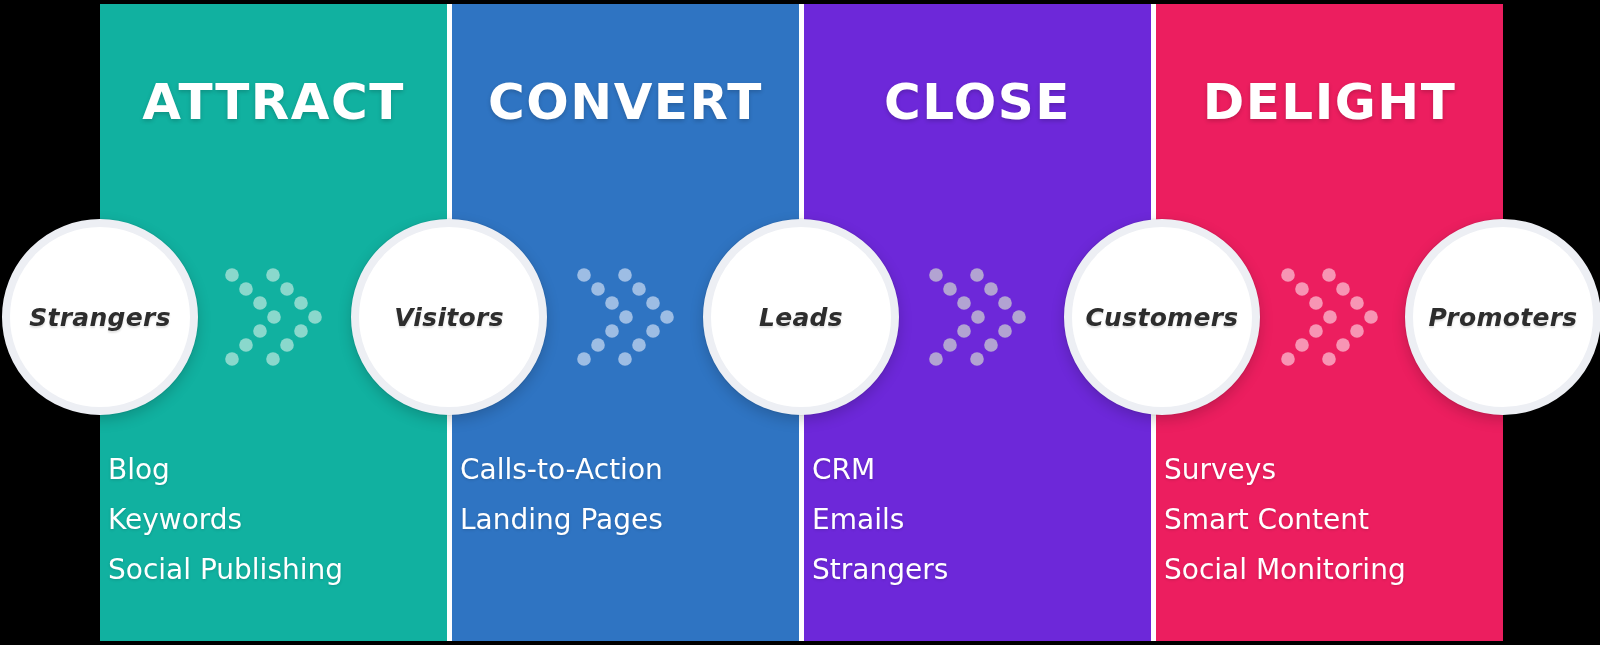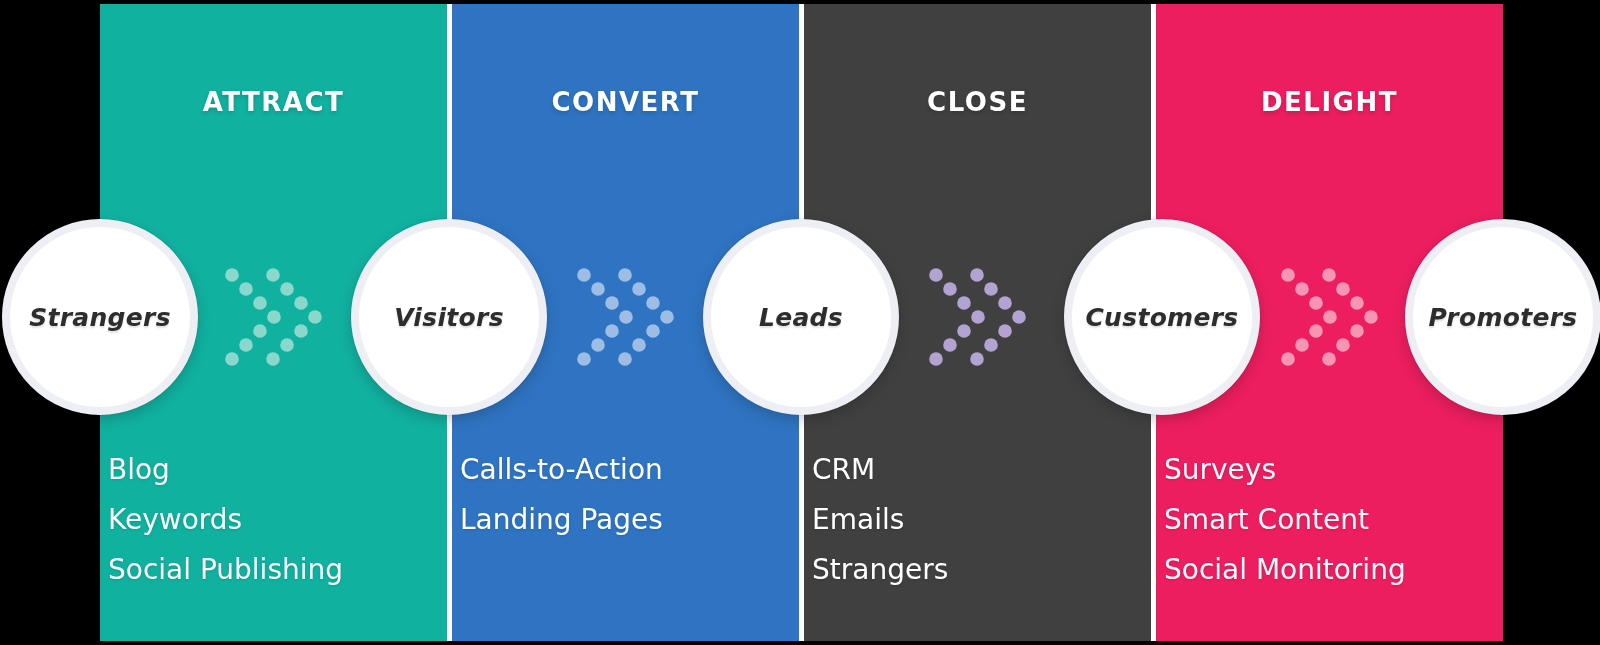--- a/index.html
+++ b/index.html
@@ -28,21 +28,21 @@
     height: 100%;
   }
   .stage-title {
     position: absolute;
     top: 78px;
     left: 0;
     width: 100%;
     margin: 0;
     text-align: center;
     color: #ffffff;
-    font-size: 26px;
+    font-size: 50px;
     line-height: 41px;
     font-weight: bold;
     letter-spacing: 1.5px;
     text-shadow: 0 2px 4px rgba(0,0,0,0.18);
   }
   .stage-items {
     position: absolute;
     top: 433px;
     left: 0;
     width: 100%;
@@ -127,21 +127,21 @@
       <svg class="arrow" viewBox="0 0 98 98" fill="#9dbde4">
         <use href="#chev7"></use>
           <use href="#chev7" x="41"></use>
       </svg>
       <ul class="stage-items">
         <li>Calls-to-Action</li>
         <li>Landing Pages</li>
       </ul>
     </section>
 
-    <section class="panel" style="background: #404040;">
+    <section class="panel" style="background: #6d28d9;">
       <h2 class="stage-title">CLOSE</h2>
       <svg class="arrow" viewBox="0 0 98 98" fill="#b2a3d2">
         <use href="#chev7"></use>
           <use href="#chev7" x="41"></use>
       </svg>
       <ul class="stage-items">
         <li>CRM</li>
         <li>Emails</li>
         <li>Strangers</li>
       </ul>

